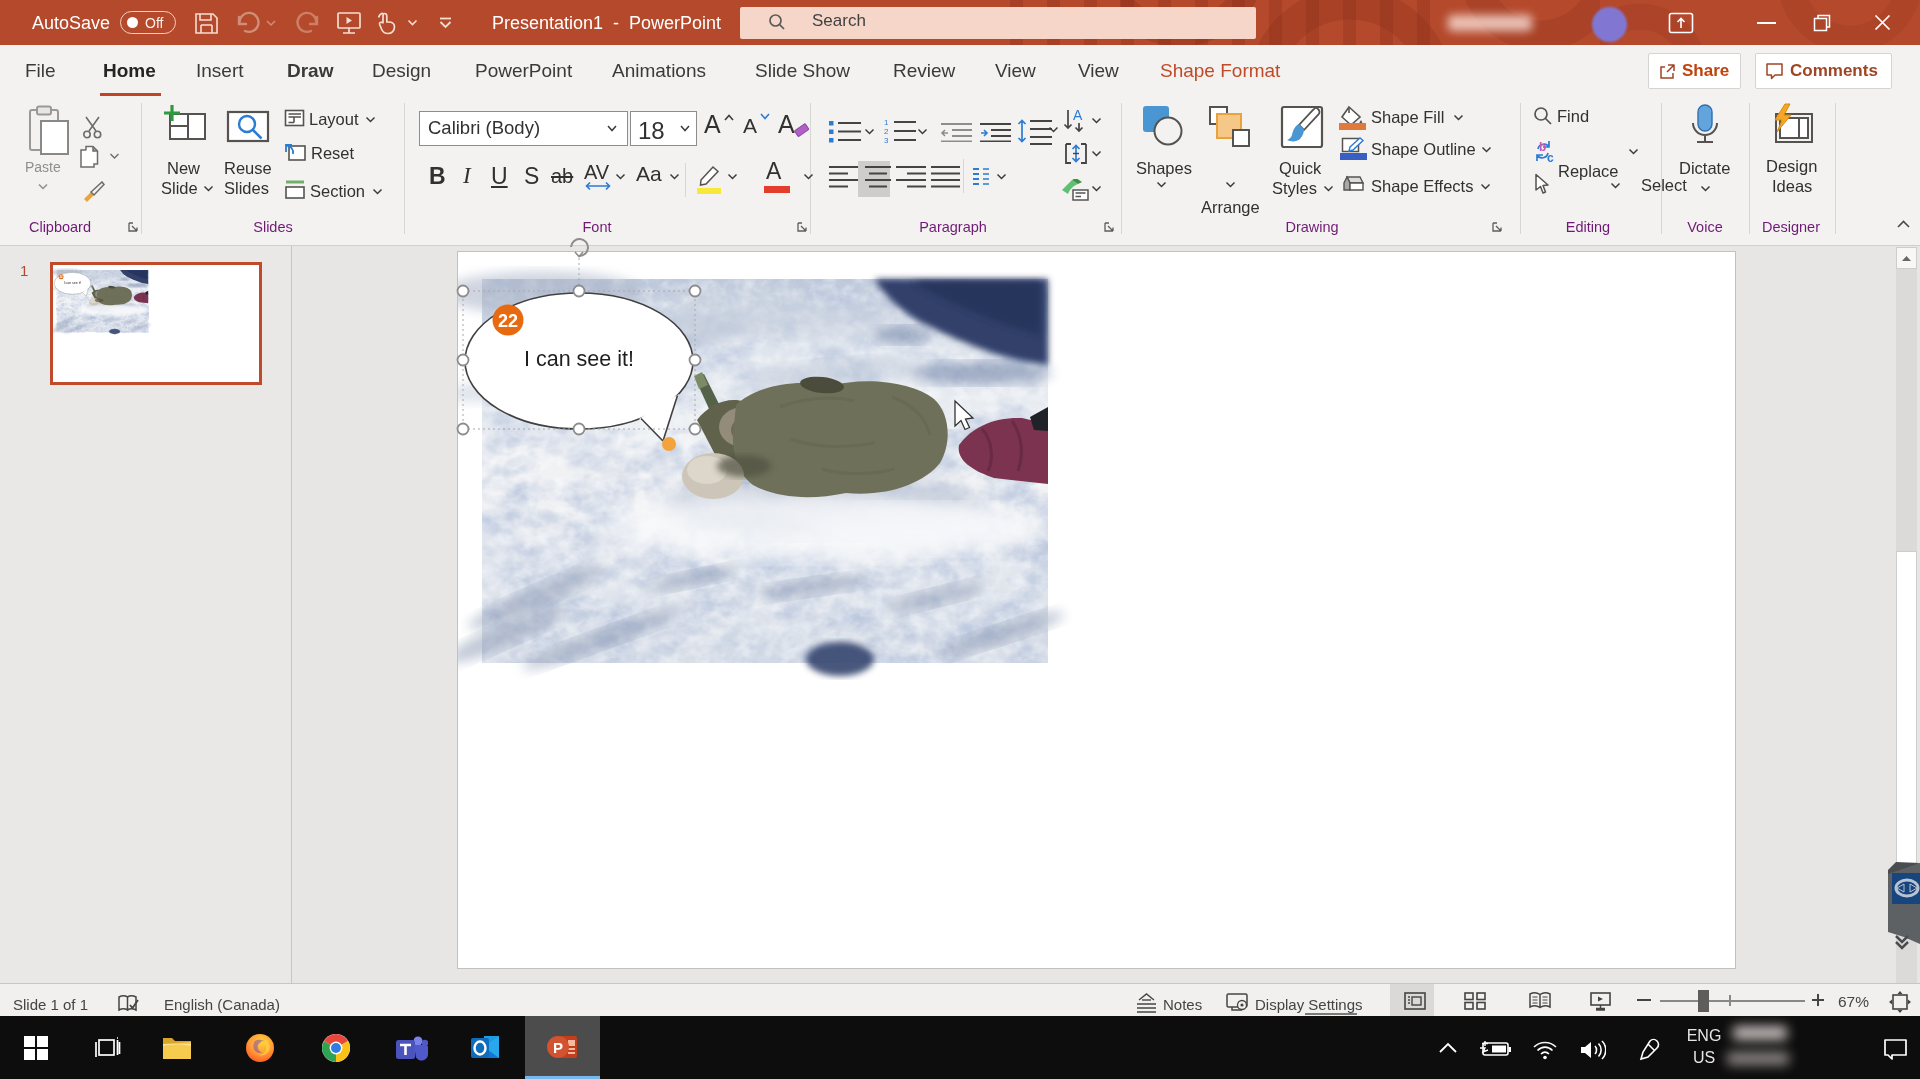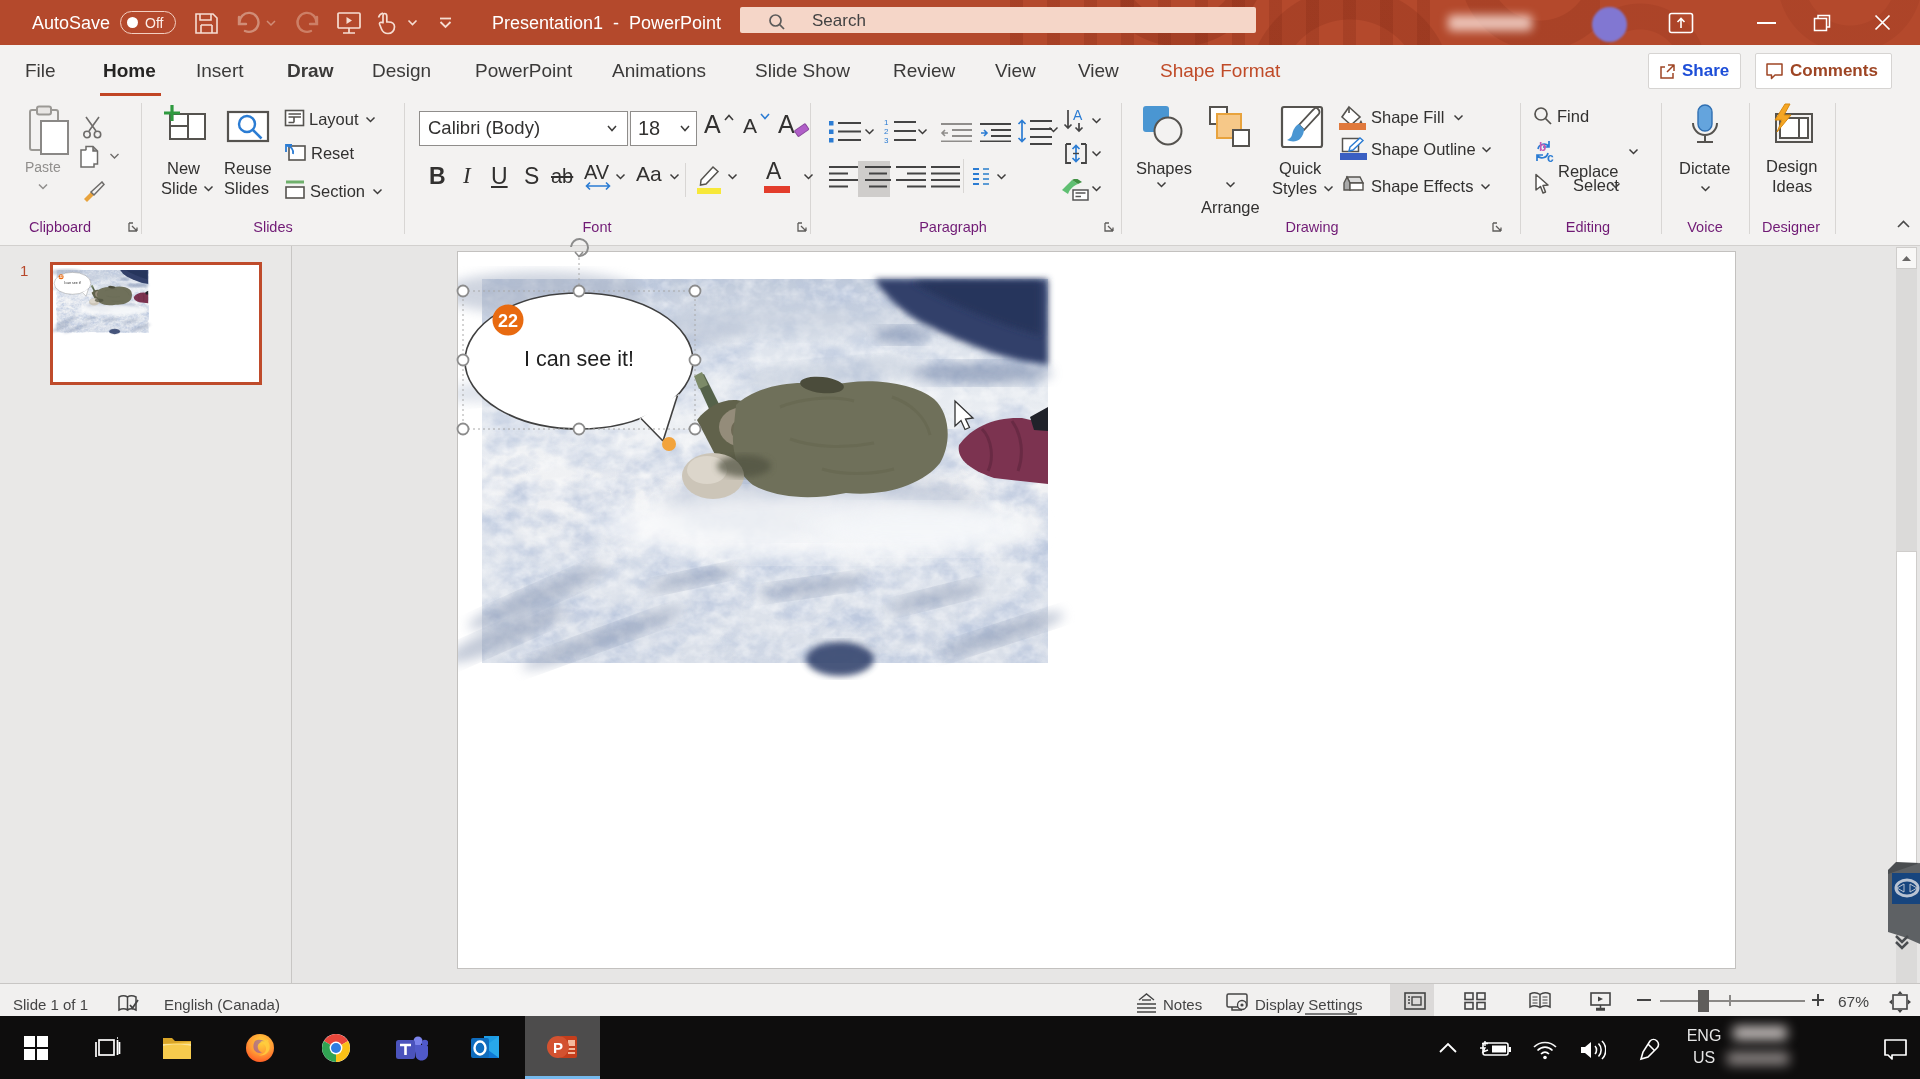--- a/index.html
+++ b/index.html
@@ -4,21 +4,21 @@
 <style>
   * { margin:0; padding:0; box-sizing:border-box; }
   html,body { width:1920px; height:1079px; overflow:hidden; }
   body { font-family:"Liberation Sans", sans-serif; }
   #root { position:relative; width:1920px; height:1079px; background:#e7e6e5; overflow:hidden; }
   .abs { position:absolute; }
 
   
   #titlebar { position:absolute; left:0; top:0; width:1920px; height:45px; background:#b4492c; overflow:hidden; }
   #titlebar .deco { position:absolute; top:0; height:45px; }
-  #tb-searchbox { position:absolute; left:740px; top:7px; width:516px; height:26px; background:#f5d6c8; border-radius:2px; }
+  #tb-searchbox { position:absolute; left:740px; top:7px; width:516px; height:32px; background:#f5d6c8; border-radius:2px; }
   #tb-searchbox .mag { position:absolute; left:28px; top:6px; }
   #tb-searchbox .stext { position:absolute; left:72px; top:4px; font-size:17px; color:#424242; }
   .tbtext { color:#fff; font-size:18px; position:absolute; white-space:nowrap; }
 
   
   #menubar { position:absolute; left:0; top:45px; width:1920px; height:52px; background:#f3f2f1; }
   .mtab { position:absolute; top:15px; font-size:19px; color:#3b3a39; white-space:nowrap; }
 
   
   #ribbon { position:absolute; left:0; top:97px; width:1920px; height:149px; background:#f3f2f1; border-bottom:1px solid #d2d0ce; }
@@ -147,21 +147,21 @@
     <span class="mtab" style="left:1078px;">View</span>
     <span class="mtab" style="left:1160px;color:#c04b28;">Shape Format</span>
 
     <div class="abs" style="left:1648px;top:8px;width:93px;height:36px;background:#fff;border:1px solid #d6d4d2;border-radius:2px;"></div>
     <svg class="abs" style="left:1658px;top:17px;" width="19" height="18" viewBox="0 0 19 18">
       <g fill="none" stroke="#9e4524" stroke-width="1.5">
         <path d="M7 5 L3 5 L3 16 L15 16 L15 11"></path>
         <path d="M10 3 L16 3 L16 9 M16 3 L9 10" stroke-linejoin="round"></path>
       </g>
     </svg>
-    <span class="mtab" style="left:1682px;top:16px;font-size:17px;color:#1d4ed8;font-weight:700;">Share</span>
+    <span class="mtab" style="left:1682px;top:16px;font-size:17px;color:#c2410c;font-weight:700;">Share</span>
     <div class="abs" style="left:1755px;top:8px;width:137px;height:36px;background:#fff;border:1px solid #d6d4d2;border-radius:2px;"></div>
     <svg class="abs" style="left:1765px;top:17px;" width="19" height="18" viewBox="0 0 19 18">
       <path d="M2 2 L17 2 L17 13 L10 13 L6.5 16.5 L6.5 13 L2 13 Z" fill="none" stroke="#9e4524" stroke-width="1.5" stroke-linejoin="round"></path>
     </svg>
     <span class="mtab" style="left:1790px;top:16px;font-size:17px;color:#9e4524;font-weight:700;">Comments</span>
   </div>
   <div id="ribbon">
     <div class="gsep" style="left:141px;"></div>
     <div class="gsep" style="left:404px;"></div>
     <div class="gsep" style="left:810px;"></div>
@@ -279,21 +279,21 @@
     <svg class="abs" style="left:372px;top:91px;" width="11" height="8" viewBox="0 0 11 8">
         <path d="M1.5 1.5 L5.5 5.5 L9.5 1.5" fill="none" stroke="#3d3c3b" stroke-width="1.5"></path>
       </svg>
 
     <div class="abs" style="left:419px;top:14px;width:209px;height:35px;background:#fff;border:1px solid #8f8d8b;"></div>
     <div class="rtext" style="left:428px;top:20px;font-size:18.5px;">Calibri (Body)</div>
     <svg class="abs" style="left:606px;top:27px;" width="12" height="9" viewBox="0 0 12 9">
         <path d="M2 2 L6 6.5 L10 2" fill="none" stroke="#3d3c3b" stroke-width="1.5"></path>
       </svg>
     <div class="abs" style="left:630px;top:14px;width:67px;height:35px;background:#fff;border:1px solid #8f8d8b;"></div>
-    <div class="rtext" style="left:638px;top:20px;font-size:20px;">18</div>
+    <div class="rtext" style="left:638px;top:20px;font-size:24px;">18</div>
     <svg class="abs" style="left:679px;top:27px;" width="12" height="9" viewBox="0 0 12 9">
         <path d="M2 2 L6 6.5 L10 2" fill="none" stroke="#3d3c3b" stroke-width="1.5"></path>
       </svg>
     <div class="rtext" style="left:704px;top:13px;font-size:25px;">A</div>
     <svg class="abs" style="left:723px;top:16px;" width="12" height="9" viewBox="0 0 12 9">
         <path d="M2 7 L6 2.5 L10 7" fill="none" stroke="#3d3c3b" stroke-width="1.6"></path>
       </svg>
     <div class="rtext" style="left:743px;top:17px;font-size:21px;">A</div>
     <svg class="abs" style="left:759px;top:15px;" width="12" height="9" viewBox="0 0 12 9">
         <path d="M2 2 L6 6.5 L10 2" fill="none" stroke="#2b7cd3" stroke-width="1.6"></path>
@@ -510,21 +510,21 @@
       <path d="M18 14 A6 6 0 0 1 7 16 M7 22 L7 16 L13 16" fill="none" stroke="#2b7cd3" stroke-width="1.7"></path>
       <text x="17" y="23" font-size="12" fill="#2b7cd3" font-family="Liberation Sans" font-weight="bold">c</text>
     </svg>
     <div class="rtext" style="left:1558px;top:45px;margin-top:20px;">Replace</div>
     <svg class="abs" style="left:1628px;top:51px;" width="11" height="8" viewBox="0 0 11 8">
         <path d="M1.5 1.5 L5.5 5.5 L9.5 1.5" fill="none" stroke="#3d3c3b" stroke-width="1.5"></path>
       </svg>
     <svg class="abs" style="left:1533px;top:76px;" width="18" height="22" viewBox="0 0 18 22">
       <path d="M3 1.5 L3 17 L7.5 13.5 L10 20 L12.5 19 L10 12.5 L15 12 Z" fill="#fff" stroke="#55534f" stroke-width="1.5" stroke-linejoin="round"></path>
     </svg>
-    <div class="rtext" style="left:1573px;top:79px;">Select</div>
+    <div class="rtext" style="left:1641px;top:79px;">Select</div>
     <svg class="abs" style="left:1610px;top:85px;" width="11" height="8" viewBox="0 0 11 8">
         <path d="M1.5 1.5 L5.5 5.5 L9.5 1.5" fill="none" stroke="#3d3c3b" stroke-width="1.5"></path>
       </svg>
 
     <svg class="abs" style="left:1690px;top:6px;" width="30" height="48" viewBox="0 0 30 48">
       <rect x="8" y="2" width="14" height="26" rx="7" fill="#64a4dd" stroke="#2f6fb2" stroke-width="1.4"></rect>
       <path d="M3 20 A12 12 0 0 0 27 20 M15 32 L15 39 M7 39 L23 39" fill="none" stroke="#55534f" stroke-width="2"></path>
     </svg>
     <div class="rtext" style="left:1679px;top:62px;">Dictate</div>
     <svg class="abs" style="left:1700px;top:88px;" width="11" height="8" viewBox="0 0 11 8">

